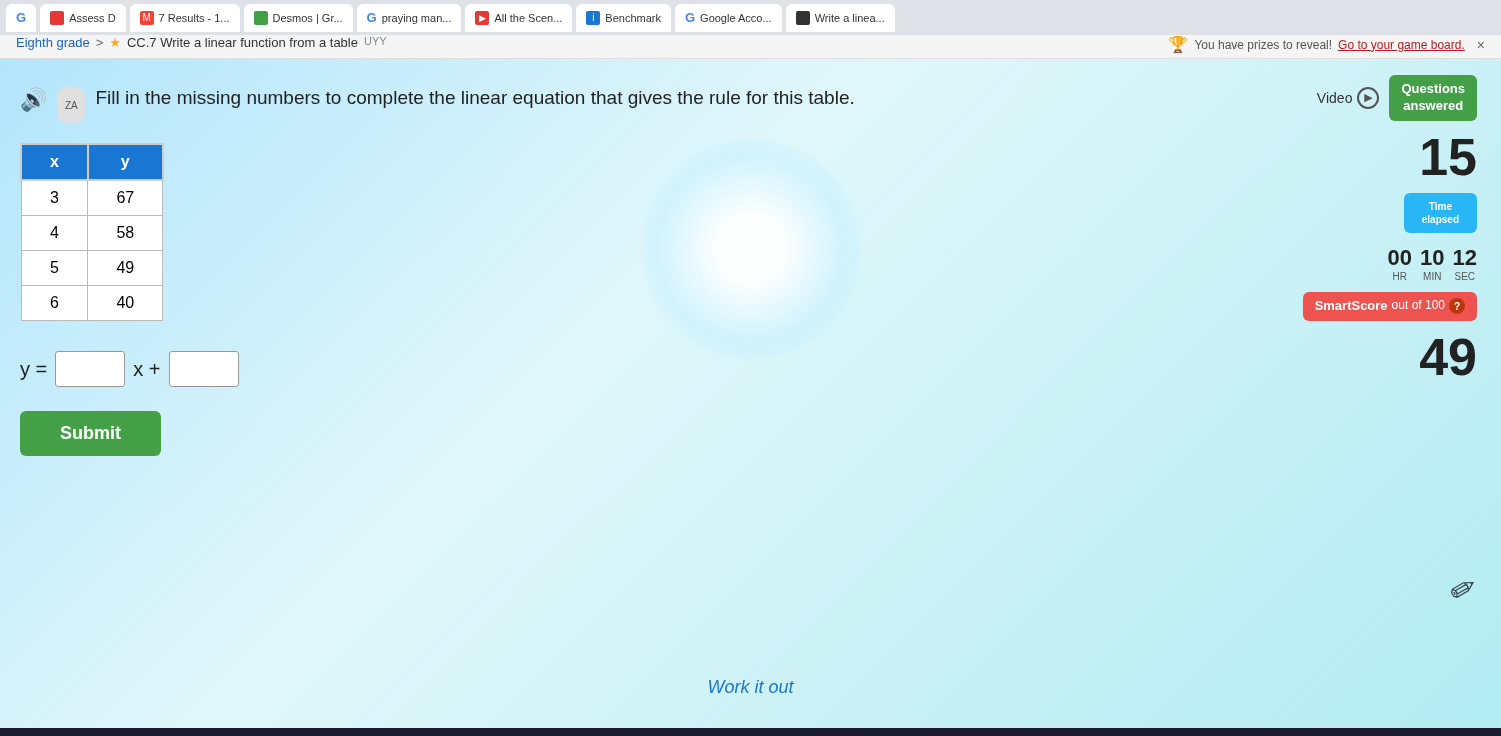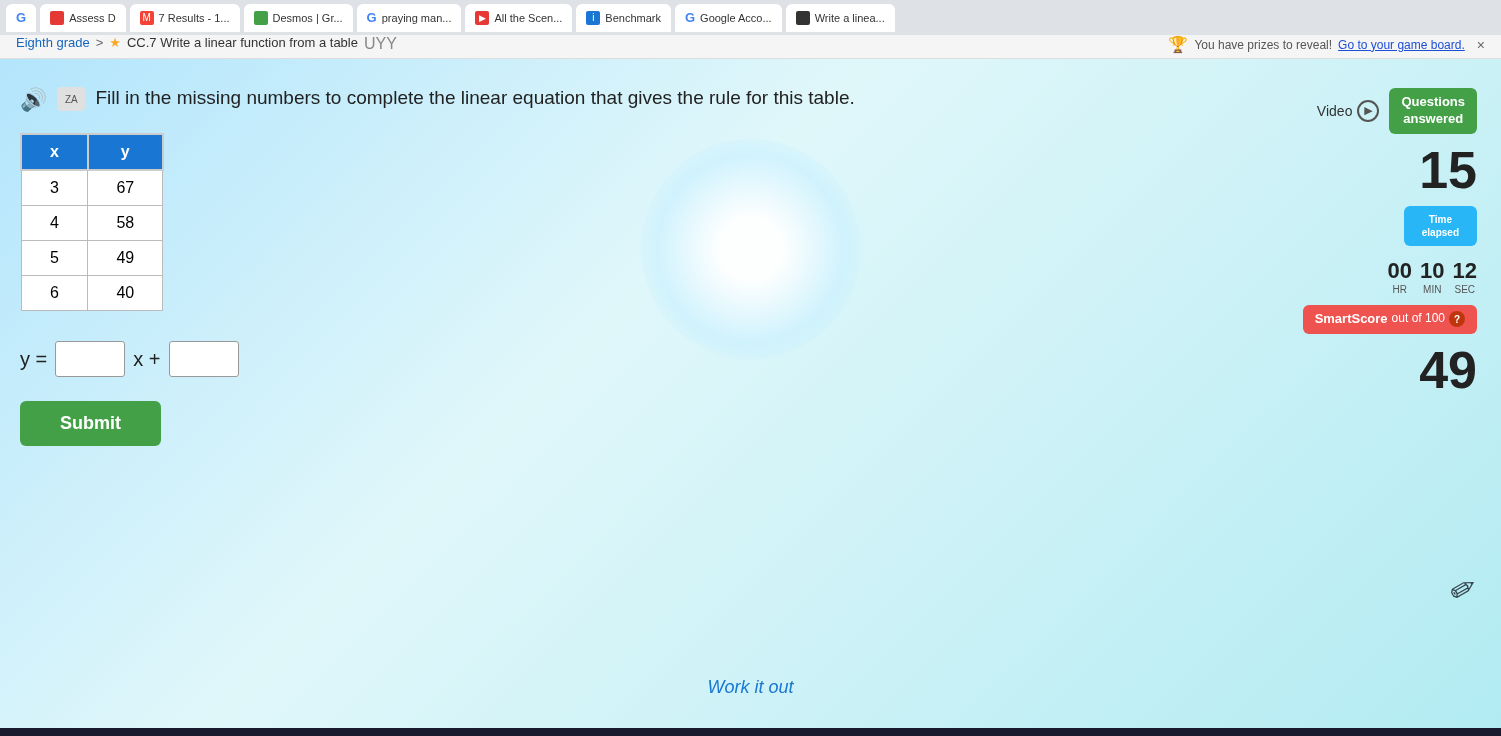--- a/index.html
+++ b/index.html
@@ -65,21 +65,21 @@
     }
     .breadcrumb-bar .prize-notice {
       margin-left: auto;
       font-size: 12px;
       color: #555;
       display: flex;
       align-items: center;
       gap: 6px;
     }
     .prize-notice a {
-      color: #1d4ed8;
+      color: #b91c1c;
       text-decoration: underline;
       font-size: 12px;
     }
     .trophy-icon {
       color: #f9a825;
       font-size: 16px;
     }
     .chevron { color: #666; }
     .star-icon { color: #f9a825; }
     .close-btn { color: #666; cursor: pointer; font-size: 14px; margin-left: 6px; }
@@ -92,21 +92,21 @@
       display: flex;
       flex-direction: column;
       padding: 16px 20px;
       position: relative;
     }
 
     
     .right-panel {
       position: absolute;
       right: 24px;
-      top: 29px;
+      top: 16px;
       display: flex;
       flex-direction: column;
       align-items: flex-end;
       gap: 10px;
     }
     .top-right-buttons {
       display: flex;
       align-items: center;
       gap: 10px;
     }
@@ -225,23 +225,23 @@
     }
     .audio-icon {
       color: #1565c0;
       font-size: 22px;
       cursor: pointer;
       flex-shrink: 0;
       margin-top: 2px;
     }
     .translate-icon {
       width: 28px;
-      height: 24px;
+      height: 36px;
       background: #e0e0e0;
-      border-radius: 4px;
+      border-radius: 9px;
       display: flex;
       align-items: center;
       justify-content: center;
       font-size: 11px;
       color: #555;
       flex-shrink: 0;
       margin-top: 2px;
       cursor: pointer;
     }
     .question-text {
@@ -391,21 +391,21 @@
     <span class="tab-icon tab-dark"></span>
     <span>Write a linea...</span>
   </div>
 </div>
 
 <div class="breadcrumb-bar">
   <span style="cursor:pointer;color:#1565c0;">Eighth grade</span>
   <span class="chevron">&gt;</span>
   <span class="star-icon">★</span>
   <span>CC.7 Write a linear function from a table</span>
-  <span style="color:#888;font-size:16px;">UYY</span>
+  <span style="color:#888;font-size:11px;">UYY</span>
 
   <div class="prize-notice">
     <span class="trophy-icon">🏆</span>
     <span>You have prizes to reveal!</span>
     <a href="#">Go to your game board.</a>
     <span class="close-btn">×</span>
   </div>
 </div>
 
 <div class="main-content">

